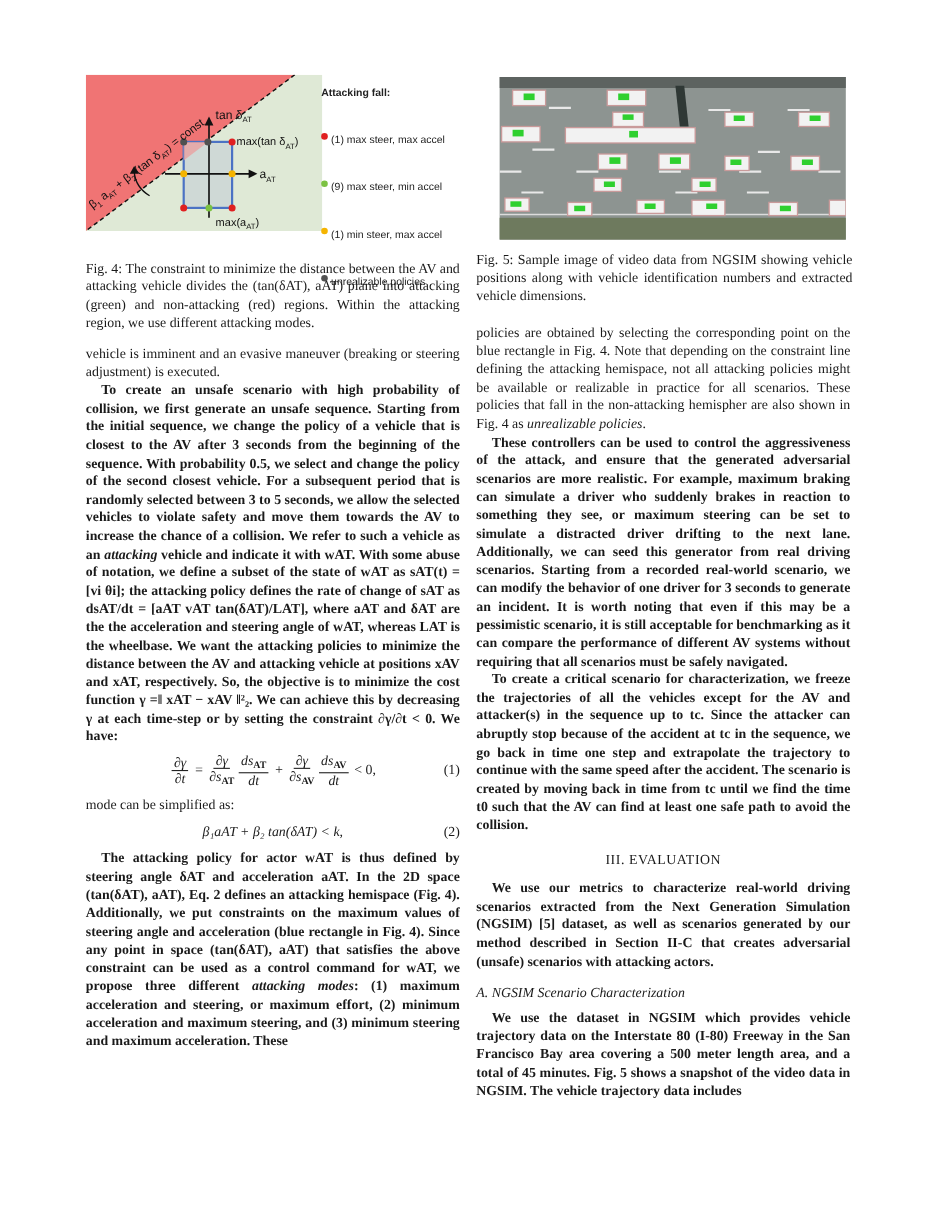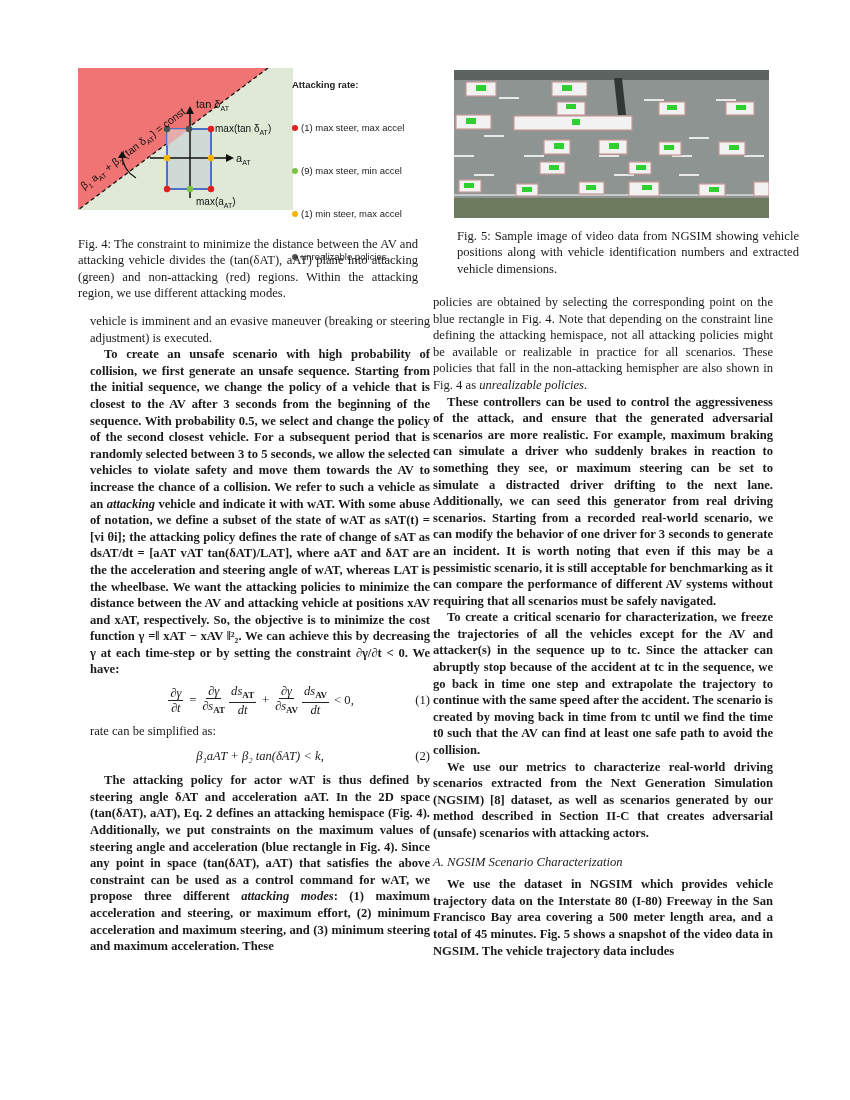--- a/index.html
+++ b/index.html
@@ -1,38 +1,38 @@
 <!DOCTYPE html>
 <html><head>
 <meta charset="utf-8">
 <style>
   html, body { margin:0; padding:0; background:#ffffff; }
   body { width:850px; height:1100px; position:relative; overflow:hidden;
          font-family:"Liberation Serif", "DejaVu Serif", serif; color:#1a1a1a; }
   .page { position:absolute; left:0; top:0; width:850px; height:1100px; }
   .col { position:absolute; width:340px; font-size:12.6px; line-height:16.6px; text-align:justify; }
-  .col-left { left:78px; top:313px;margin-left:12px; }
+  .col-left { left:78px; top:313px; }
   .col-right { left:433px; top:294px; }
   p { margin:0; }
   p.indent { text-indent:14px;font-weight:bold; }
   .eq { display:flex; justify-content:center; align-items:center; position:relative; margin:6px 0 6px 0; font-style:italic; }
   .eq .num { position:absolute; right:0; font-style:normal; }
   .frac { display:inline-flex; flex-direction:column; align-items:center; vertical-align:middle; margin:0 2px; font-size:12.6px; line-height:14px; }
   .frac .top { border-bottom:1px solid #222; padding:0 2px; }
   .bsub { font-size:9px; vertical-align:-3px; font-weight:bold; font-style:normal; }
   .section-head { text-align:center; margin:14px 0 10px 0; letter-spacing:0.5px; }
   .subsection-head { font-style:italic; margin:12px 0 6px 0; }
   .caption { position:absolute; font-size:12.6px; line-height:16.4px; text-align:justify; }
   .cap4 { left:78px; top:236px; width:340px; }
-  .cap5 { left:433px; top:228px; width:342px;margin-left:24px; }
+  .cap5 { left:433px; top:228px; width:342px; }
   .fig4 { position:absolute; left:78px; top:68px; width:335px; height:142px; }
   .fig5 { position:absolute; left:454px; top:70px; width:315px; height:148px; }
   .legend { position:absolute; left:290px; top:78px; font-family:"Liberation Sans", "DejaVu Sans", sans-serif; font-size:9.5px; line-height:13px; color:#222; }
   .legend .title { font-weight:bold; margin-bottom:8px; }
-  .legend .item { display:flex; align-items:center; margin-bottom:11px;margin-top:30px; }
+  .legend .item { display:flex; align-items:flex-start; margin-bottom:11px;margin-top:30px; }
   .legend .dot { width:6px; height:6px; border-radius:50%; margin-right:3px; }
   em { font-style:italic; }
 </style>
 </head>
 <body>
 
 <div class="page">
 
   <div class="fig4">
     <svg width="215" height="142" viewBox="0 0 215 142">
@@ -60,21 +60,21 @@
       <circle cx="112" cy="121" r="3.2" fill="#7cc242"></circle>
       <circle cx="133" cy="121" r="3.2" fill="#e02020"></circle>
 
       <text x="118" y="40" font-family="Liberation Sans, sans-serif" font-size="11" fill="#111">tan δ<tspan font-size="7" dy="3">AT</tspan></text>
       <text x="137" y="64" font-family="Liberation Sans, sans-serif" font-size="10" fill="#111">max(tan δ<tspan font-size="7" dy="3">AT</tspan><tspan dy="-3">)</tspan></text>
       <text x="158" y="94" font-family="Liberation Sans, sans-serif" font-size="11" fill="#111">a<tspan font-size="7" dy="3">AT</tspan></text>
       <text x="118" y="137" font-family="Liberation Sans, sans-serif" font-size="10" fill="#111">max(a<tspan font-size="7" dy="3">AT</tspan><tspan dy="-3">)</tspan></text>
       <text x="0" y="0" transform="translate(6,122) rotate(-37)" font-family="Liberation Sans, sans-serif" font-size="10.5" fill="#111">β<tspan font-size="7" dy="3">1</tspan><tspan dy="-3"> a</tspan><tspan font-size="7" dy="3">AT</tspan><tspan dy="-3"> + β</tspan><tspan font-size="7" dy="3">2</tspan><tspan dy="-3"> (tan δ</tspan><tspan font-size="7" dy="3">AT</tspan><tspan dy="-3">) = const</tspan></text>
     </svg>
     <div class="legend" style="left:214px;top:10px;">
-      <div class="title">Attacking rate:</div>
+      <div class="title">Attacking fall:</div>
       <div class="item">
         <span class="dot" style="background:#e02020"></span>
         <span>(1) max steer, max accel</span>
       </div>
       <div class="item">
         <span class="dot" style="background:#7cc242"></span>
         <span>(9) max steer, min accel</span>
       </div>
       <div class="item">
         <span class="dot" style="background:#f5b400"></span>
@@ -182,36 +182,37 @@
           <span class="top">∂γ</span>
           <span>∂s<span class="bsub">AV</span></span>
         </span>
       <span class="frac">
           <span class="top">ds<span class="bsub">AV</span></span>
           <span>dt</span>
         </span>
       <span style="font-style:normal">&nbsp;&lt; 0,</span>
       <span class="num">(1)</span>
     </div>
-    <p>rate can be simplified as:</p>
+    <p>mode can be simplified as:</p>
     <div class="eq" style="margin:8px 0 8px 0;align-items:center;">
       <span>β₁aAT + β₂ tan(δAT) &lt; k,</span>
       <span class="num">(2)</span>
     </div>
     <p class="indent">
       <span>The attacking policy for actor wAT is thus defined by steering angle δAT and acceleration aAT. In the 2D space (tan(δAT), aAT), Eq. 2 defines an attacking hemispace (Fig. 4). Additionally, we put constraints on the maximum values of steering angle and acceleration (blue rectangle in Fig. 4). Since any point in space (tan(δAT), aAT) that satisfies the above constraint can be used as a control command for wAT, we propose three different</span>
       <em>attacking modes</em><span>: (1) maximum acceleration and steering, or maximum effort, (2) minimum acceleration and maximum steering, and (3) minimum steering and maximum acceleration. These</span>
     </p>
   </div>
 
   <div class="col col-right">
     <p>
       <span>policies are obtained by selecting the corresponding point on the blue rectangle in Fig. 4. Note that depending on the constraint line defining the attacking hemispace, not all attacking policies might be available or realizable in practice for all scenarios. These policies that fall in the non-attacking hemispher are also shown in Fig. 4 as</span>
       <em>unrealizable policies</em>.
     </p>
     <p class="indent">These controllers can be used to control the aggressiveness of the attack, and ensure that the generated adversarial scenarios are more realistic. For example, maximum braking can simulate a driver who suddenly brakes in reaction to something they see, or maximum steering can be set to simulate a distracted driver drifting to the next lane. Additionally, we can seed this generator from real driving scenarios. Starting from a recorded real-world scenario, we can modify the behavior of one driver for 3 seconds to generate an incident. It is worth noting that even if this may be a pessimistic scenario, it is still acceptable for benchmarking as it can compare the performance of different AV systems without requiring that all scenarios must be safely navigated.</p>
     <p class="indent">To create a critical scenario for characterization, we freeze the trajectories of all the vehicles except for the AV and attacker(s) in the sequence up to tc. Since the attacker can abruptly stop because of the accident at tc in the sequence, we go back in time one step and extrapolate the trajectory to continue with the same speed after the accident. The scenario is created by moving back in time from tc until we find the time t0 such that the AV can find at least one safe path to avoid the collision.</p>
-    <p class="indent">We use our metrics to characterize real-world driving scenarios extracted from the Next Generation Simulation (NGSIM) [8] dataset, as well as scenarios generated by our method described in Section II-C that creates adversarial (unsafe) scenarios with attacking actors.</p>
+    <div class="section-head">III. EVALUATION</div>
+    <p class="indent">We use our metrics to characterize real-world driving scenarios extracted from the Next Generation Simulation (NGSIM) [5] dataset, as well as scenarios generated by our method described in Section II-C that creates adversarial (unsafe) scenarios with attacking actors.</p>
     <div class="subsection-head">A. NGSIM Scenario Characterization</div>
     <p class="indent">We use the dataset in NGSIM which provides vehicle trajectory data on the Interstate 80 (I-80) Freeway in the San Francisco Bay area covering a 500 meter length area, and a total of 45 minutes. Fig. 5 shows a snapshot of the video data in NGSIM. The vehicle trajectory data includes</p>
   </div>
 
 </div>
 
 </body></html>

